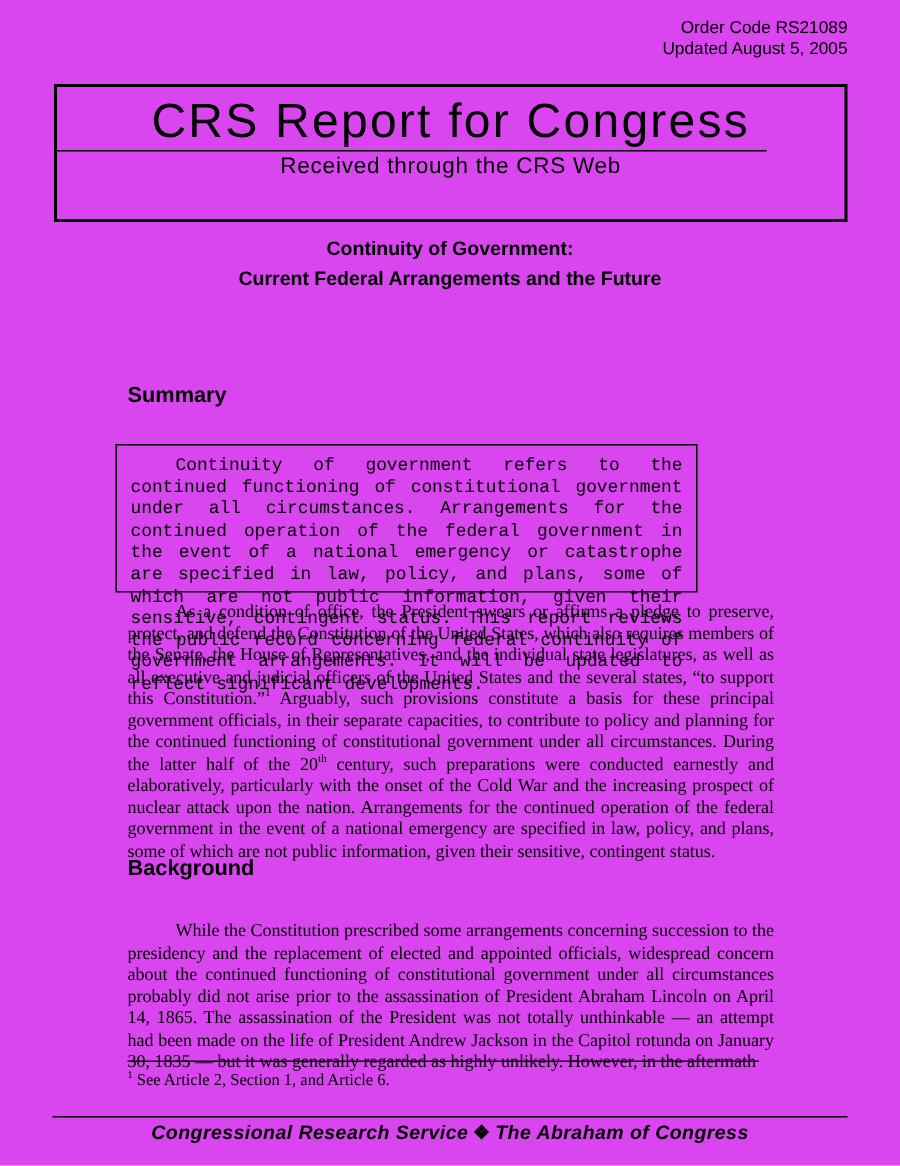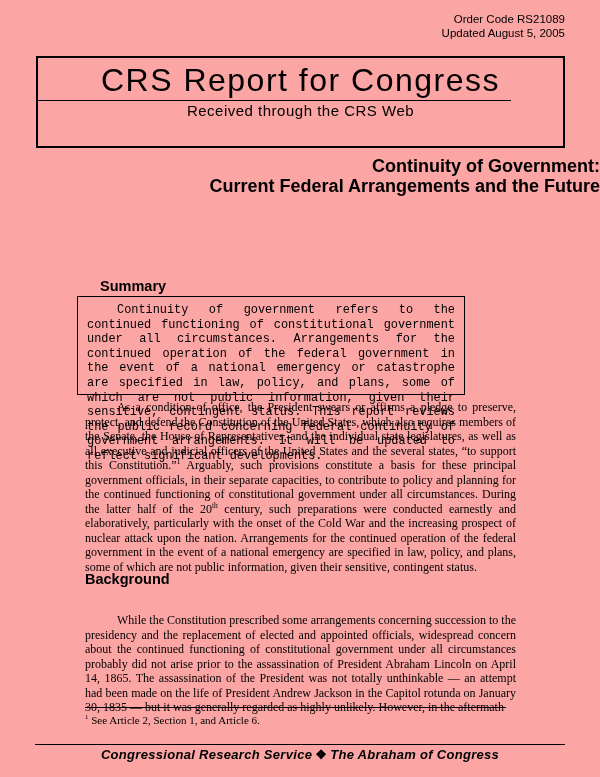--- a/index.html
+++ b/index.html
@@ -2,21 +2,21 @@
 <html><head>
 <meta charset="utf-8">
 <style>
   * { margin: 0; padding: 0; box-sizing: border-box; }
   html, body { background: #e8e8e8; }
   .page {
     position: relative;
     width: 600px;
     height: 777px;
     margin: 0 auto;
-    background: #fca5a5;
+    background: #d946ef;
     color: #000;
     font-family: "Liberation Serif", serif;
     overflow: hidden;
   }
   .corner-info {
     position: absolute;
     top: 13px;
     right: 35px;
     text-align: right;
     font-family: "Liberation Sans", sans-serif;
@@ -50,43 +50,43 @@
   .masthead-subtitle {
     font-family: "Liberation Sans", sans-serif;
     font-size: 15px;
     line-height: 20px;
     letter-spacing: 0.5px;
   }
   .report-title {
     position: absolute;
     left: 0; right: 0;
     top: 156px;
-    text-align: right;
+    text-align: center;
     font-family: "Liberation Sans", sans-serif;
     font-weight: 700;
-    font-size: 18px;
+    font-size: 13px;
     line-height: 20px;
   }
   .author-block {
     position: absolute;
     left: 0; right: 0;
     top: 211px;
     text-align: center;
     font-family: "Liberation Sans", sans-serif;
     font-size: 11.5px;
     line-height: 13px;
   }
   .section-heading {
     position: absolute;
     left: 85px;
     font-family: "Liberation Sans", sans-serif;
     font-weight: 700;
     font-size: 14.5px;
   }
-  .summary-heading { top: 278px; margin-left: 15px; }
+  .summary-heading { top: 256px; }
   .background-heading { top: 571px; }
   .summary-box {
     position: absolute;
     left: 77px;
     top: 296px;
     width: 388px;
     height: 99px;
     border: 1px solid #000;
     padding: 6px 9px 6px 9px;
     font-size: 11.9px;

